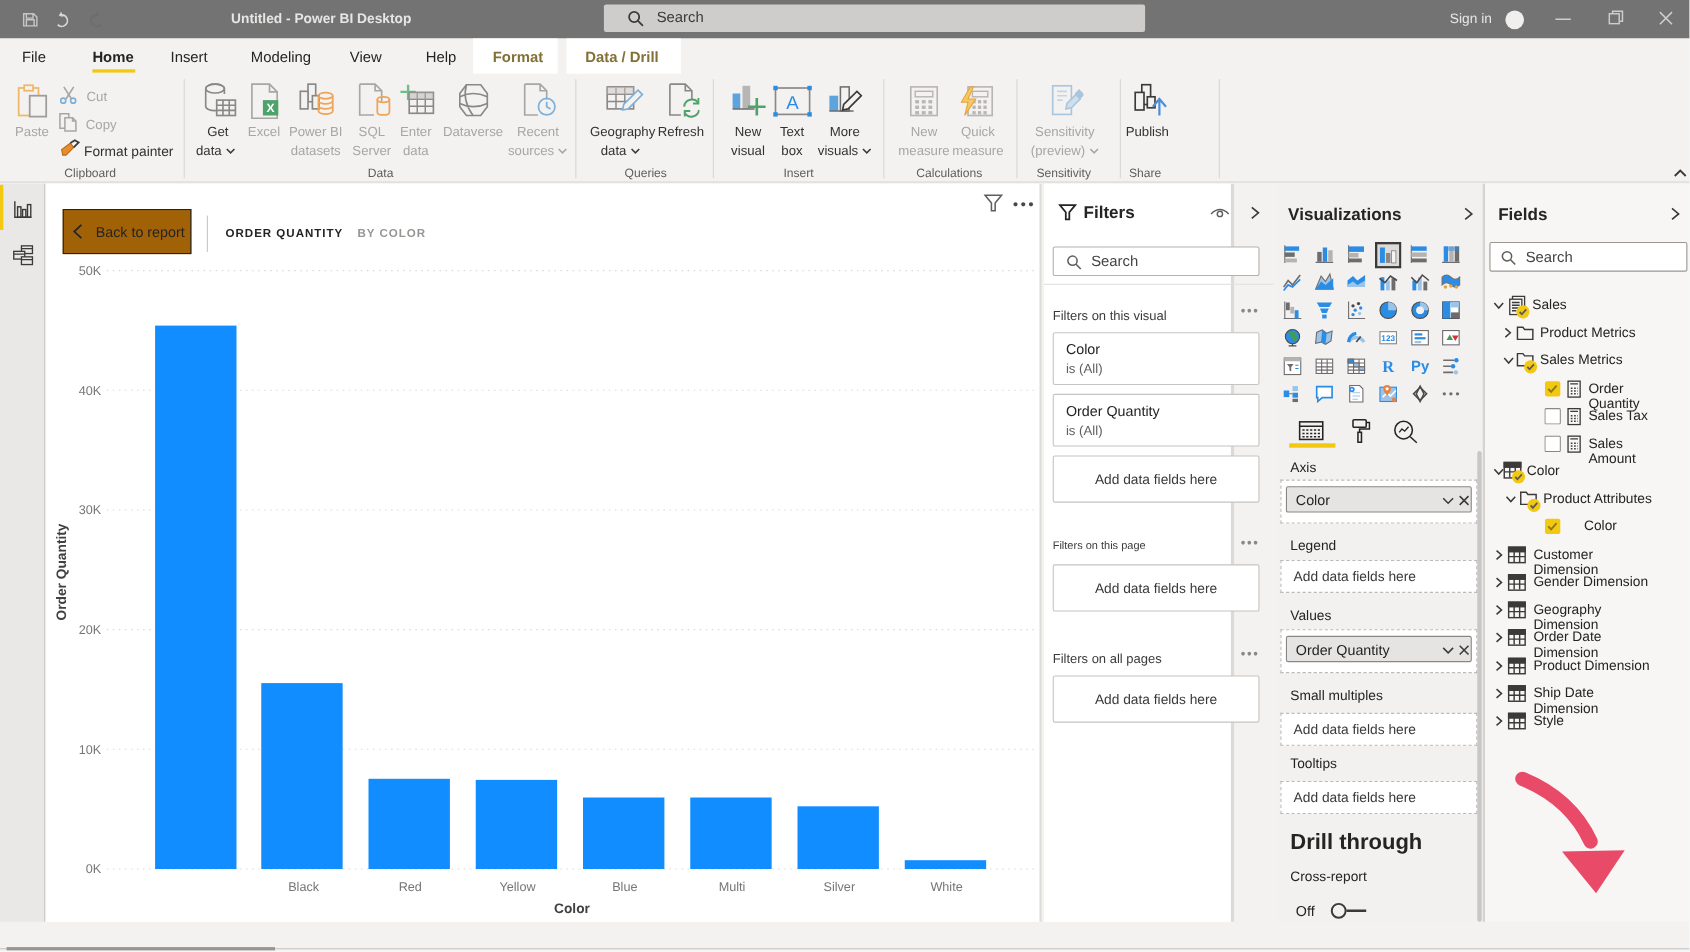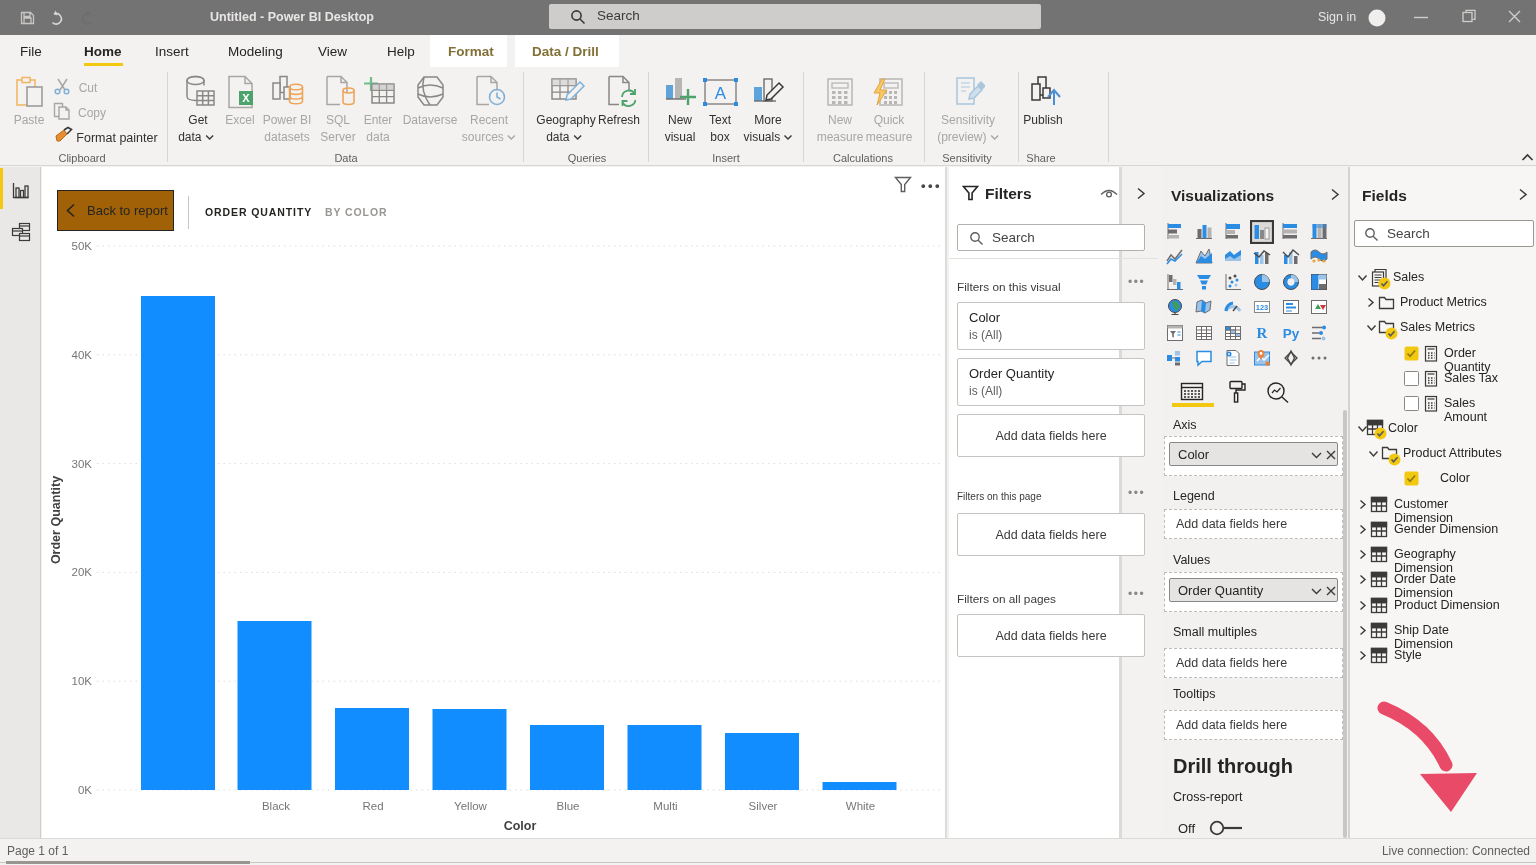--- a/index.html
+++ b/index.html
@@ -927,24 +927,20 @@
         <svg class="abs" style="left:20px;top:4px" width="18" height="17" fill="none" stroke="#3b3a39" stroke-width="1.3">
             <rect x="1.5" y="1.5" width="15" height="14"></rect>
             <path d="M1.5 5.5 h15 M1.5 10 h15 M6.5 5.5 v9.5 M11.5 5.5 v9.5"></path>
             <path d="M1.5 1.5 h15 v4 h-15 z" fill="#3b3a39"></path>
           </svg>
         <div class="abs" style="left:44px;top:5px;">Style</div>
       </div>
     </div>
   </div>
 
-  <div id="statusbar">
-    <div class="abs" style="left:7px;top:5px;">Page 1 of 1</div>
-    <div class="abs" style="right:6px;top:5px;">Live connection: Connected</div>
-  </div>
   <div id="scrollrow">
     <div class="abs" style="left:0;top:1px;width:1536px;height:1px;background:#c8c6c4;"></div>
     <div class="abs" style="left:6px;top:0;width:244px;height:3px;background:#98968f;"></div>
   </div>
 
   <svg class="abs" style="left:1370px;top:695px" width="120" height="130" viewBox="0 0 120 130">
     <path d="M14 13 Q58 31 76 70" fill="none" stroke="#e84a68" stroke-width="13" stroke-linecap="round"></path>
     <polygon points="50,79 107,78 81,117" fill="#e84a68"></polygon>
   </svg>
 

